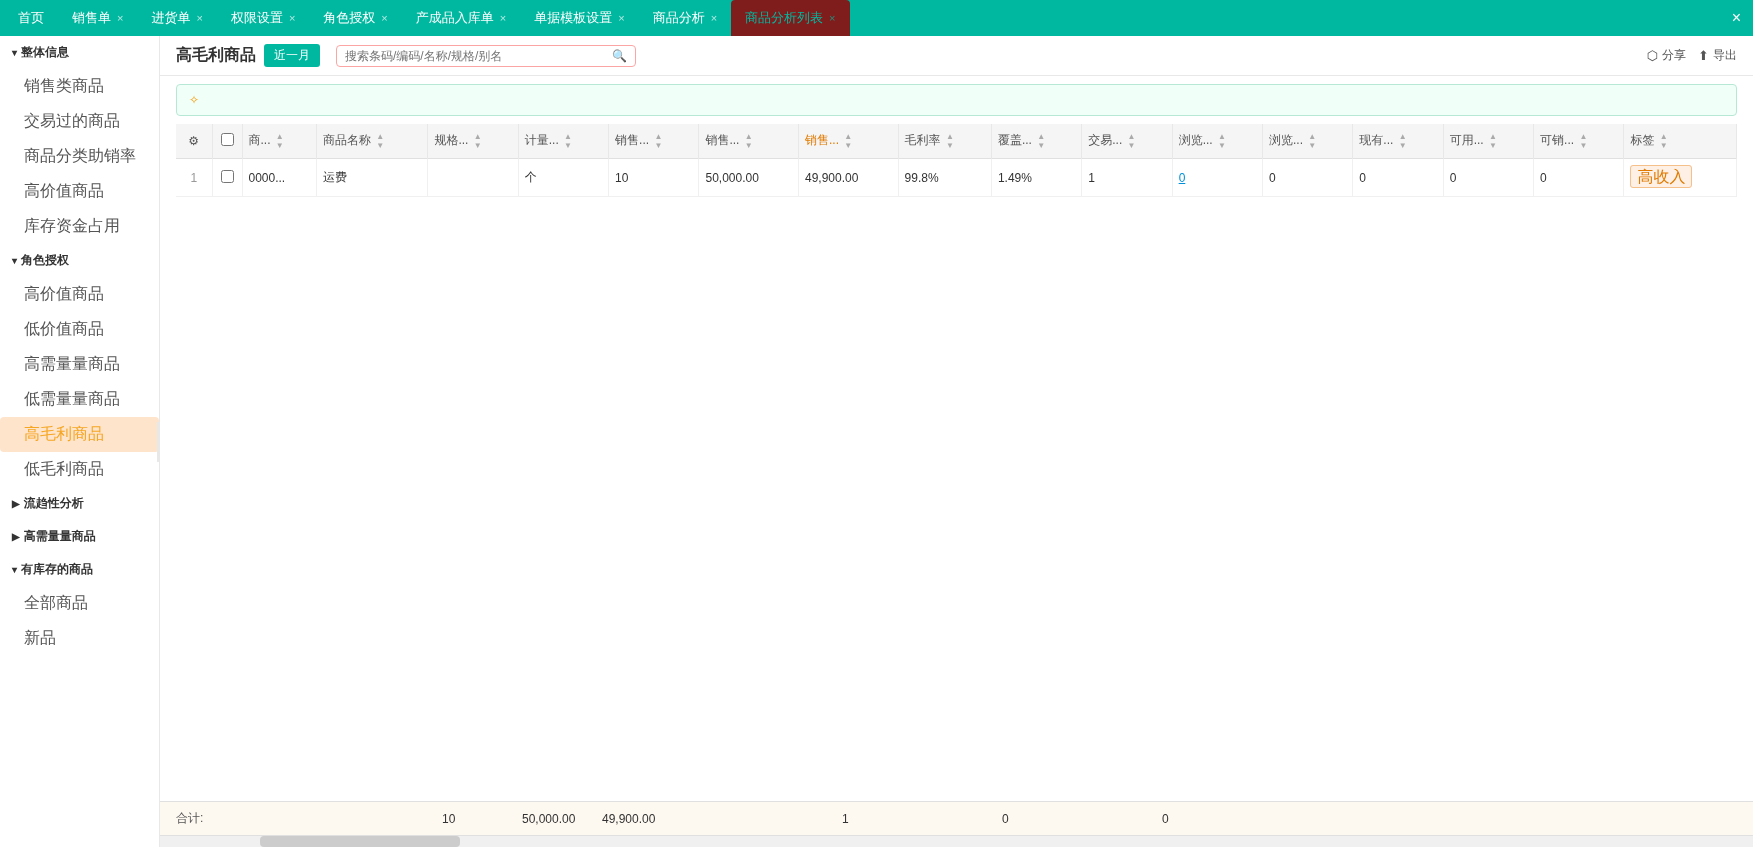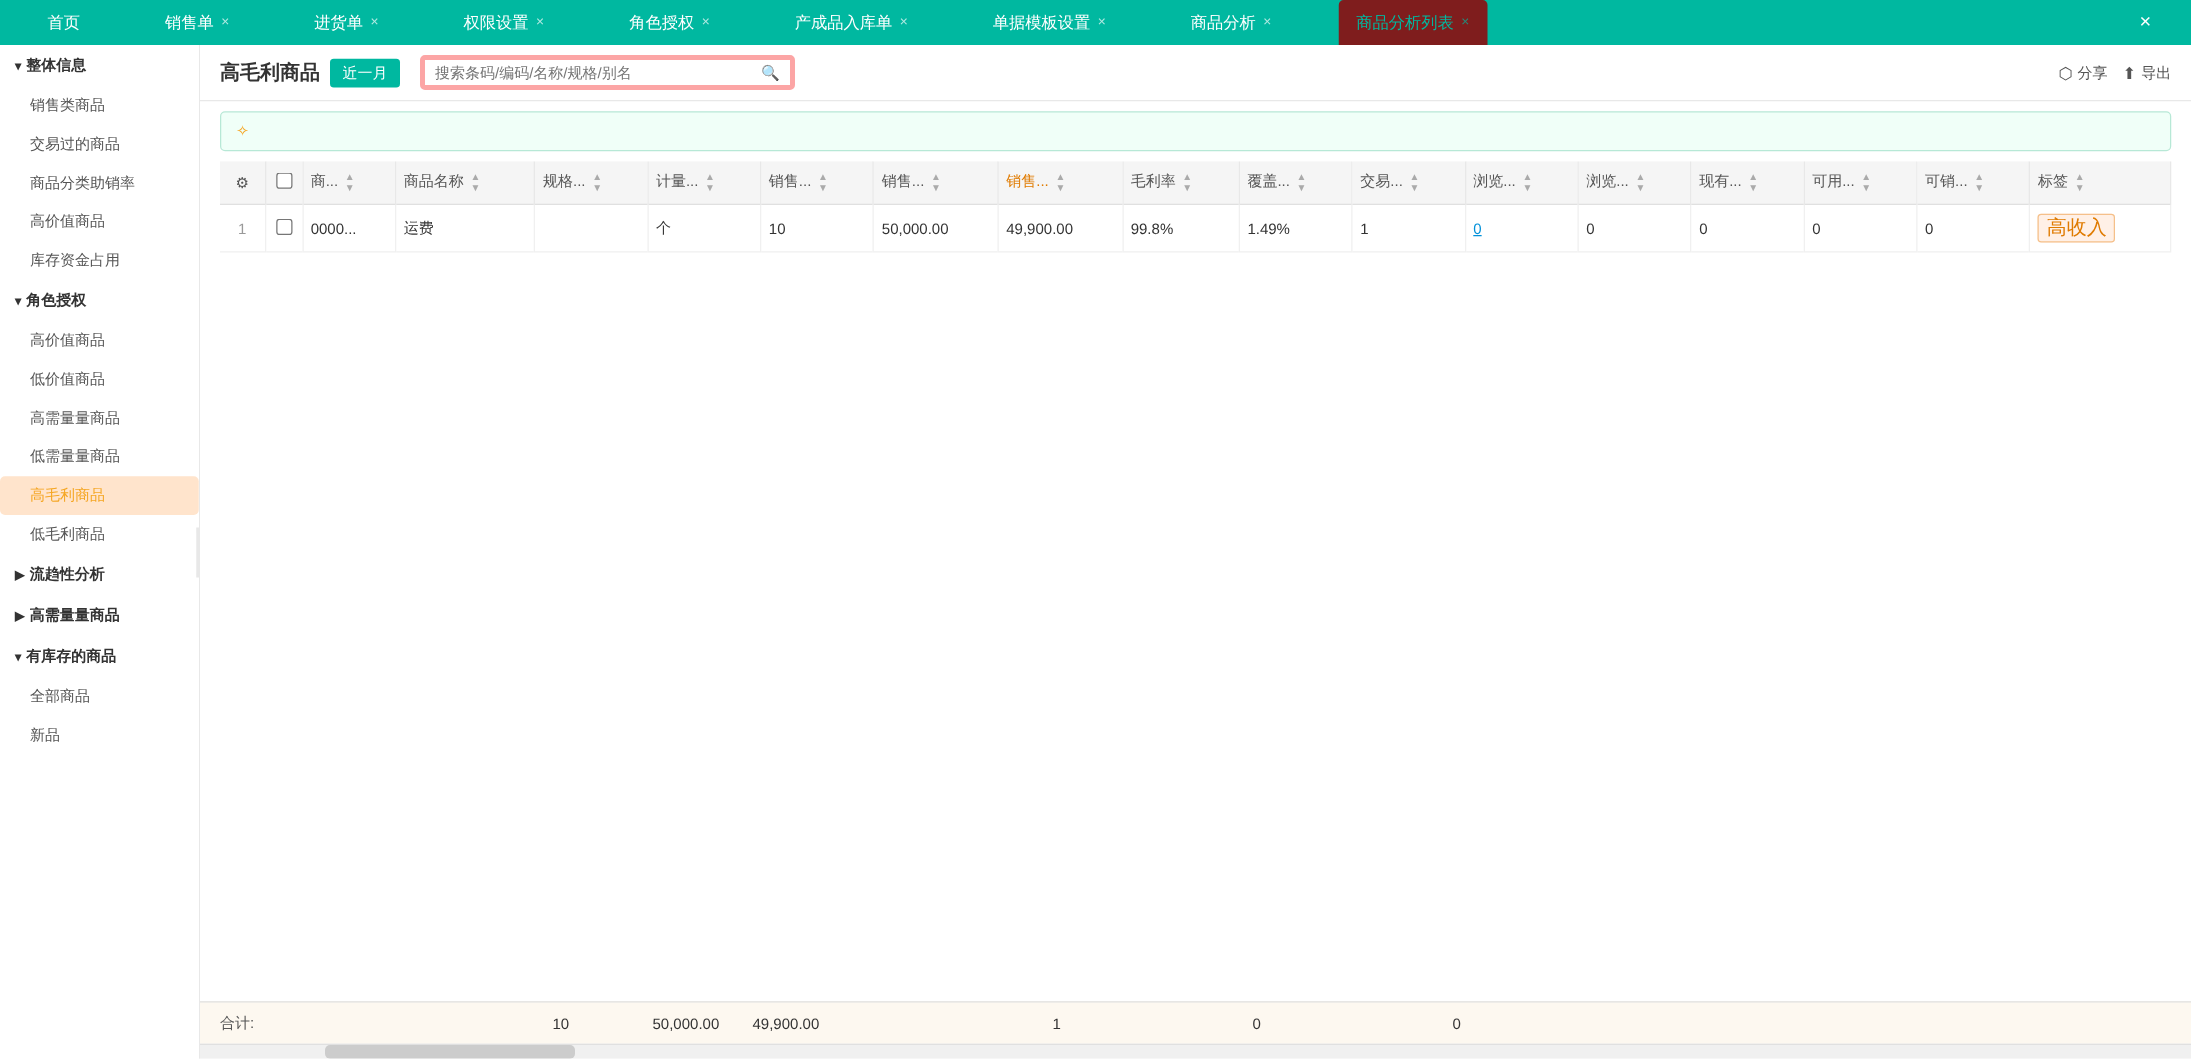--- a/index.html
+++ b/index.html
@@ -4,24 +4,23 @@
   <style>
     * { margin: 0; padding: 0; box-sizing: border-box; }
     body { font-family: 'Microsoft YaHei', Arial, sans-serif; font-size: 12px; background: #f0f0f0; width: 1753px; height: 847px; overflow: hidden; }
 
     
     .top-nav {
       background: #00b8a0;
       height: 36px;
       display: flex;
       align-items: center;
-      padding: 0 24px;
+      padding: 0 4px;
       color: white;
       flex-shrink: 0;
-      gap: 40px;
     }
     .top-nav .nav-item {
       padding: 0 14px;
       height: 36px;
       display: flex;
       align-items: center;
       cursor: pointer;
       white-space: nowrap;
       font-size: 13px;
       color: white;
@@ -87,21 +86,21 @@
       color: #333;
       cursor: pointer;
       font-weight: bold;
     }
     .sidebar-group-title .arrow {
       margin-right: 4px;
       font-size: 10px;
     }
     .sidebar-item {
       padding: 7px 12px 7px 24px;
-      font-size: 12px;
+      font-size: 16px;
       color: #555;
       cursor: pointer;
     }
     .sidebar-item.active {
       background: #ffe4cc;
       color: #f5a623;
       border-radius: 4px;
     }
 
     
@@ -130,21 +129,21 @@
       color: white;
       border: none;
       border-radius: 3px;
       padding: 3px 10px;
       font-size: 12px;
       cursor: pointer;
     }
     .search-box {
       display: flex;
       align-items: center;
-      border: 4px solid #fca5a5;
+      border: 1px solid #fca5a5;
       border-radius: 4px;
       padding: 3px 8px;
       margin-left: 8px;
       flex: 1;
       max-width: 300px;
     }
     .search-input {
       border: none;
       outline: none;
       font-size: 12px;

